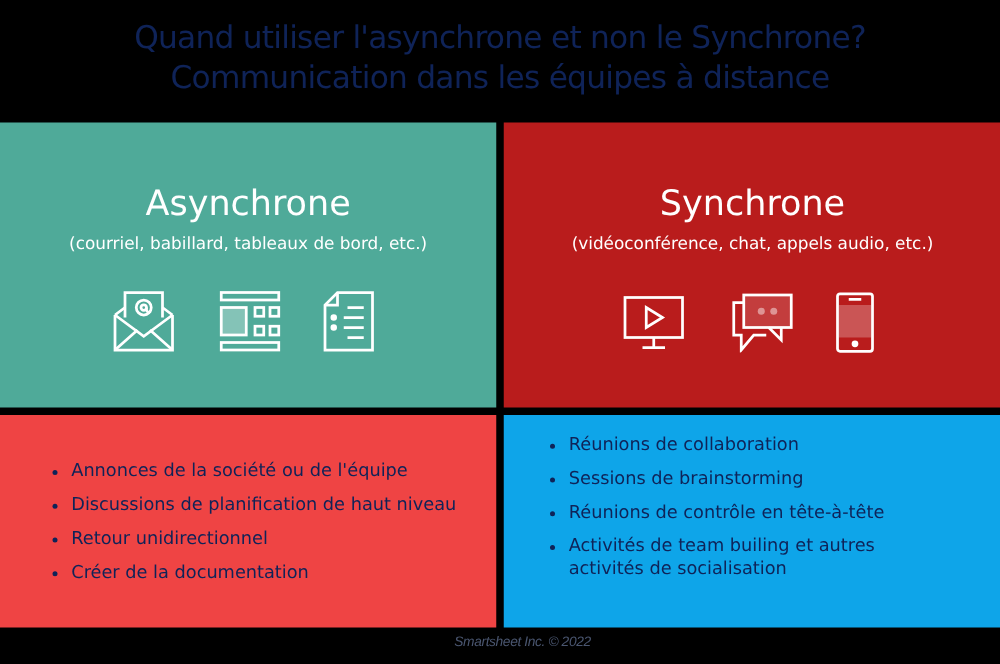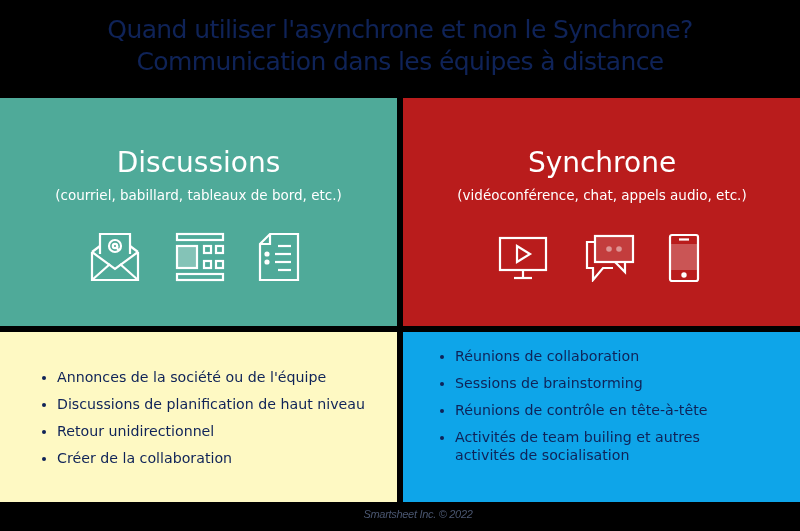--- a/index.html
+++ b/index.html
@@ -9,21 +9,21 @@
   .title {
     position: absolute; left: 0; top: 14px; width: 800px;
     text-align: center; color: #0f2358;
     font-family: "DejaVu Sans", sans-serif; font-weight: normal;
     font-size: 25px; line-height: 32px; letter-spacing: -0.6px;
   }
 
   .panel { position: absolute; }
   .top-left { left: 0; top: 98px; width: 397px; height: 228px; background: #4faa99; }
   .top-right { left: 403px; top: 98px; width: 398px; height: 228px; background: #b91c1c; text-decoration: underline; }
-  .bot-left { left: 0; top: 332px; width: 397px; height: 170px; background: #fef9c3; }
+  .bot-left { left: 0; top: 332px; width: 397px; height: 170px; background: #ef4444; }
   .bot-right { left: 403px; top: 332px; width: 397px; height: 170px; background: #0ea5e9; padding-left: 11px; }
 
   .panel-title {
     position: absolute; left: 0; width: 100%; top: 48px; text-align: center;
     color: #ffffff; font-family: "DejaVu Sans", sans-serif; font-size: 28px; line-height: 34px;
   }
   .panel-sub {
     position: absolute; left: 0; width: 100%; top: 88px; text-align: center;
     color: #ffffff; font-family: "DejaVu Sans", sans-serif; font-size: 13.5px; line-height: 18px;
   }
@@ -52,21 +52,21 @@
 </style>
 </head>
 <body>
 
 <div class="title">
   <div>Quand utiliser l'asynchrone et non le Synchrone?</div>
   <div>Communication dans les équipes à distance</div>
 </div>
 
 <div class="panel top-left">
-  <div class="panel-title">Discussions</div>
+  <div class="panel-title">Asynchrone</div>
   <div class="panel-sub">(courriel, babillard, tableaux de bord, etc.)</div>
   <div class="icons">
     <div class="icon" style="left:90px;">
       <svg width="50" height="50" viewBox="0 0 50 50" fill="none" stroke="#fff" stroke-width="2.2">
         <path d="M2 20 L2 48 L48 48 L48 20"></path>
         <path d="M2 20 L10 14 M48 20 L40 14"></path>
         <path d="M10 22 L10 2 L40 2 L40 22"></path>
         <path d="M2 48 L20 32 M48 48 L30 32"></path>
         <path d="M2 20 L25 37 L48 20"></path>
         <circle cx="25" cy="14" r="6"></circle>
@@ -130,21 +130,21 @@
       </svg>
     </div>
   </div>
 </div>
 
 <div class="panel bot-left">
   <ul class="bullets bl">
     <li>Annonces de la société ou de l'équipe</li>
     <li>Discussions de planification de haut niveau</li>
     <li>Retour unidirectionnel</li>
-    <li>Créer de la collaboration</li>
+    <li>Créer de la documentation</li>
   </ul>
 </div>
 
 <div class="panel bot-right">
   <ul class="bullets br">
     <li>Réunions de collaboration</li>
     <li>Sessions de brainstorming</li>
     <li>Réunions de contrôle en tête-à-tête</li>
     <li style="width:290px;">Activités de team builing et autres activités de socialisation</li>
   </ul>

